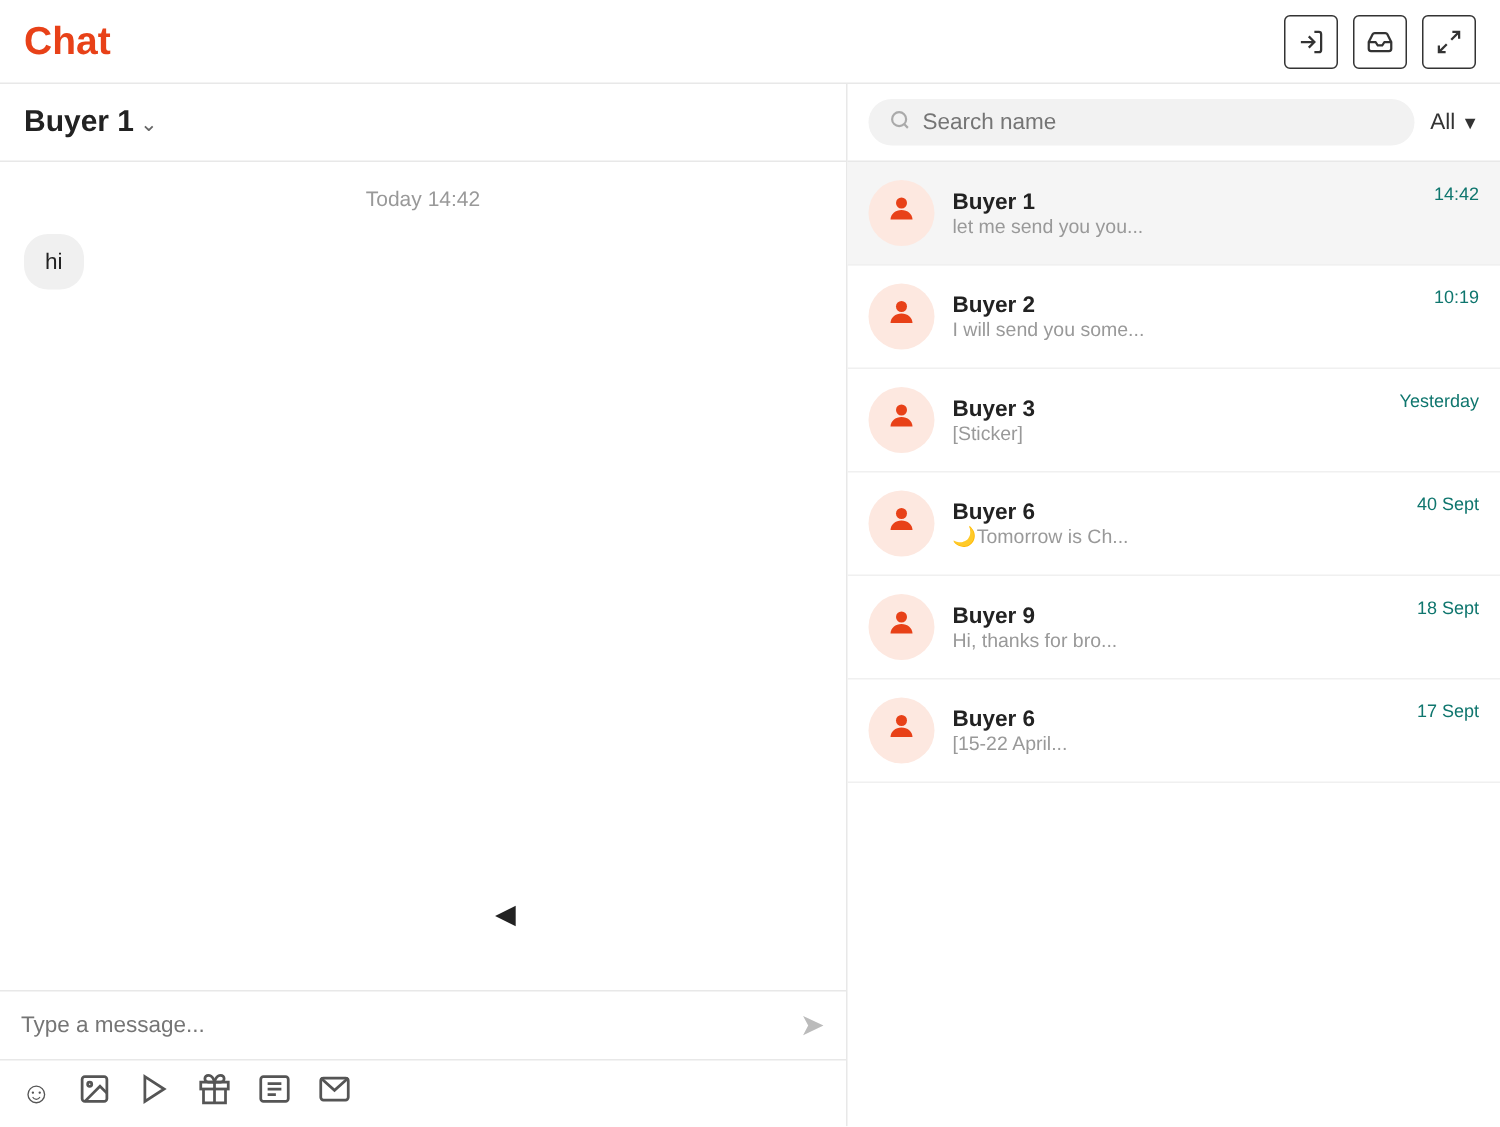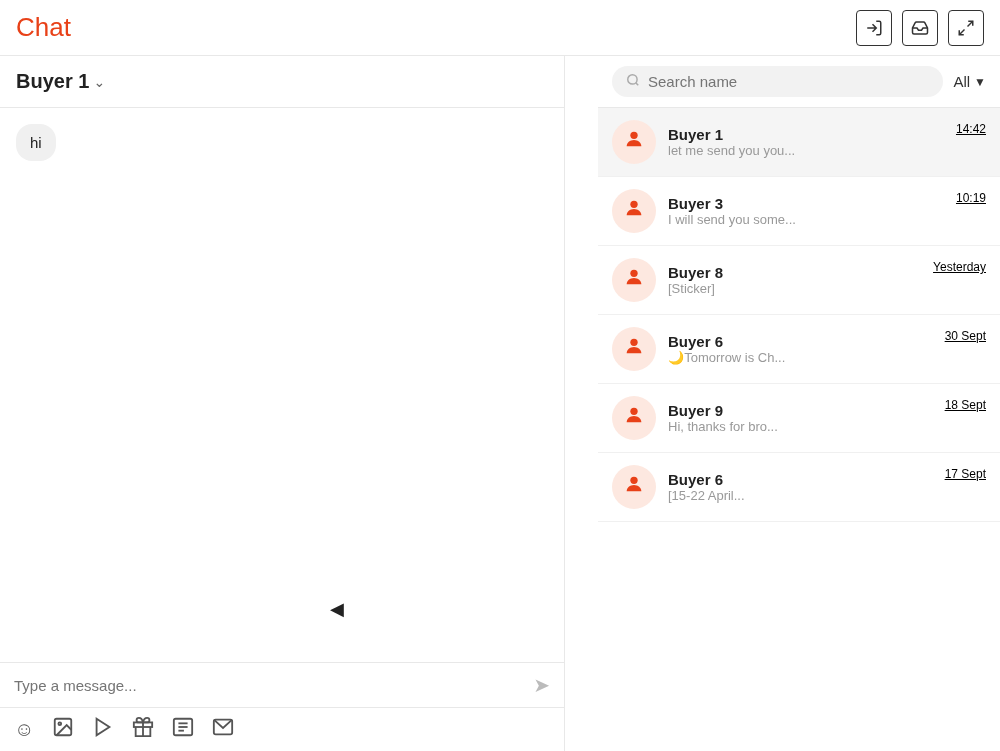--- a/index.html
+++ b/index.html
@@ -4,31 +4,31 @@
   <style>
     * { box-sizing: border-box; margin: 0; padding: 0; }
     body { font-family: -apple-system, BlinkMacSystemFont, 'Segoe UI', sans-serif; background: #fff; width: 1000px; height: 751px; overflow: hidden; display: flex; flex-direction: column; }
 
     
     .header {
       display: flex; align-items: center; justify-content: space-between;
       padding: 10px 16px; border-bottom: 1px solid #e8e8e8; height: 56px;
     }
     .header-title {
-      font-size: 26px; font-weight: 400; color: #e84118;
+      font-size: 26px; font-weight: 700; color: #e84118;
     }
     .header-icons { display: flex; gap: 10px; }
     .header-icon-btn {
       width: 36px; height: 36px; border: 1.5px solid #333; border-radius: 4px;
       display: flex; align-items: center; justify-content: center; cursor: pointer;
       background: none; font-size: 16px; color: #333;
     }
 
     
-    .main { display: flex; flex: 1; overflow: hidden; gap: 33px; }
+    .main { display: flex; flex: 1; overflow: hidden; }
 
     
     .chat-panel { width: 565px; display: flex; flex-direction: column; border-right: 1px solid #e8e8e8; }
 
     .chat-header {
       padding: 12px 16px; border-bottom: 1px solid #e8e8e8; display: flex; align-items: center; height: 52px;
     }
     .chat-header-name { font-size: 20px; font-weight: 700; color: #222; }
     .chat-header-chevron { margin-left: 4px; color: #666; font-size: 14px; }
 
@@ -96,21 +96,21 @@
     }
     .contact-item.active { background: #f5f5f5; }
     .avatar {
       width: 44px; height: 44px; border-radius: 50%; background: #fde8e0;
       display: flex; align-items: center; justify-content: center; flex-shrink: 0;
     }
     .avatar-icon { color: #e84118; font-size: 22px; }
     .contact-info { flex: 1; min-width: 0; }
     .contact-name { font-size: 15px; font-weight: 700; color: #222; }
     .contact-preview { font-size: 13px; color: #999; white-space: nowrap; overflow: hidden; text-overflow: ellipsis; max-width: 160px; }
-    .contact-time { font-size: 12px; color: #000000; flex-shrink: 0; margin-left: auto; align-self: flex-start; padding-top: 2px; text-decoration: underline; }
+    .contact-time { font-size: 12px; color: #0f766e; flex-shrink: 0; margin-left: auto; align-self: flex-start; padding-top: 2px; }
 
     .cursor-indicator { position: absolute; left: 330px; top: 490px; font-size: 18px; color: #222; pointer-events: none; }
   </style>
 </head>
 <body>
 
 <div class="header">
   <span class="header-title">Chat</span>
   <div class="header-icons">
     <button class="header-icon-btn">
@@ -137,20 +137,21 @@
 
 <div class="main">
 
   <div class="chat-panel">
     <div class="chat-header">
       <span class="chat-header-name">Buyer 1</span>
       <span class="chat-header-chevron">⌄</span>
     </div>
 
     <div class="chat-messages">
+      <div class="chat-date">Today 14:42</div>
 
       <div class="msg-left">
         <div class="msg-bubble-left">hi</div>
       </div>
 
 
       <div class="cursor-indicator">◀</div>
     </div>
 
     <div class="chat-input-area">
@@ -234,54 +235,54 @@
         <div class="contact-item">
       <div class="avatar">
         <span class="avatar-icon">
           <svg width="22" height="22" viewBox="0 0 24 24" fill="#e84118">
             <circle cx="12" cy="8" r="4"></circle>
             <path d="M4 20c0-4 3.6-7 8-7s8 3 8 7"></path>
           </svg>
         </span>
       </div>
       <div class="contact-info">
+        <div class="contact-name">Buyer 2</div>
+        <div class="contact-preview">I will send you some...</div>
+      </div>
+      <div class="contact-time">10:19</div>
+    </div>
+        <div class="contact-item">
+      <div class="avatar">
+        <span class="avatar-icon">
+          <svg width="22" height="22" viewBox="0 0 24 24" fill="#e84118">
+            <circle cx="12" cy="8" r="4"></circle>
+            <path d="M4 20c0-4 3.6-7 8-7s8 3 8 7"></path>
+          </svg>
+        </span>
+      </div>
+      <div class="contact-info">
         <div class="contact-name">Buyer 3</div>
-        <div class="contact-preview">I will send you some...</div>
-      </div>
-      <div class="contact-time">10:19</div>
-    </div>
-        <div class="contact-item">
-      <div class="avatar">
-        <span class="avatar-icon">
-          <svg width="22" height="22" viewBox="0 0 24 24" fill="#e84118">
-            <circle cx="12" cy="8" r="4"></circle>
-            <path d="M4 20c0-4 3.6-7 8-7s8 3 8 7"></path>
-          </svg>
-        </span>
-      </div>
-      <div class="contact-info">
-        <div class="contact-name">Buyer 8</div>
         <div class="contact-preview">[Sticker]</div>
       </div>
       <div class="contact-time">Yesterday</div>
     </div>
         <div class="contact-item">
       <div class="avatar">
         <span class="avatar-icon">
           <svg width="22" height="22" viewBox="0 0 24 24" fill="#e84118">
             <circle cx="12" cy="8" r="4"></circle>
             <path d="M4 20c0-4 3.6-7 8-7s8 3 8 7"></path>
           </svg>
         </span>
       </div>
       <div class="contact-info">
         <div class="contact-name">Buyer 6</div>
         <div class="contact-preview">🌙Tomorrow is Ch...</div>
       </div>
-      <div class="contact-time">30 Sept</div>
+      <div class="contact-time">40 Sept</div>
     </div>
         <div class="contact-item">
       <div class="avatar">
         <span class="avatar-icon">
           <svg width="22" height="22" viewBox="0 0 24 24" fill="#e84118">
             <circle cx="12" cy="8" r="4"></circle>
             <path d="M4 20c0-4 3.6-7 8-7s8 3 8 7"></path>
           </svg>
         </span>
       </div>

